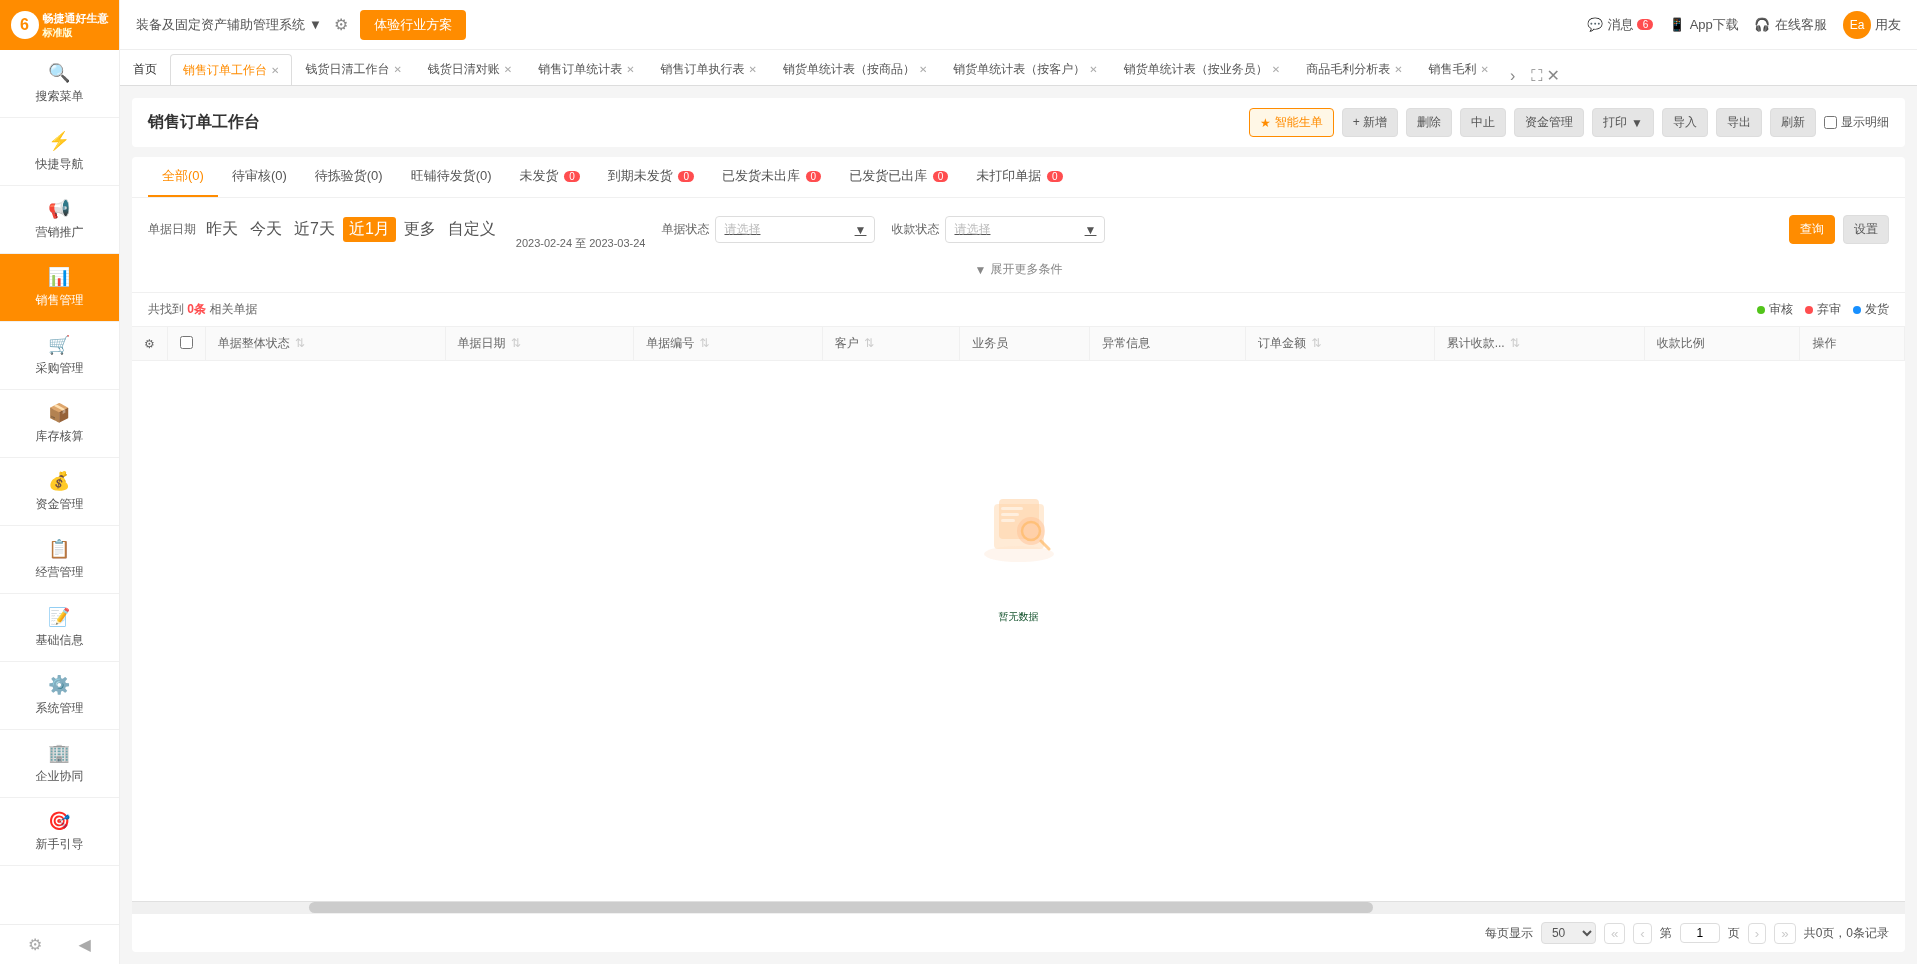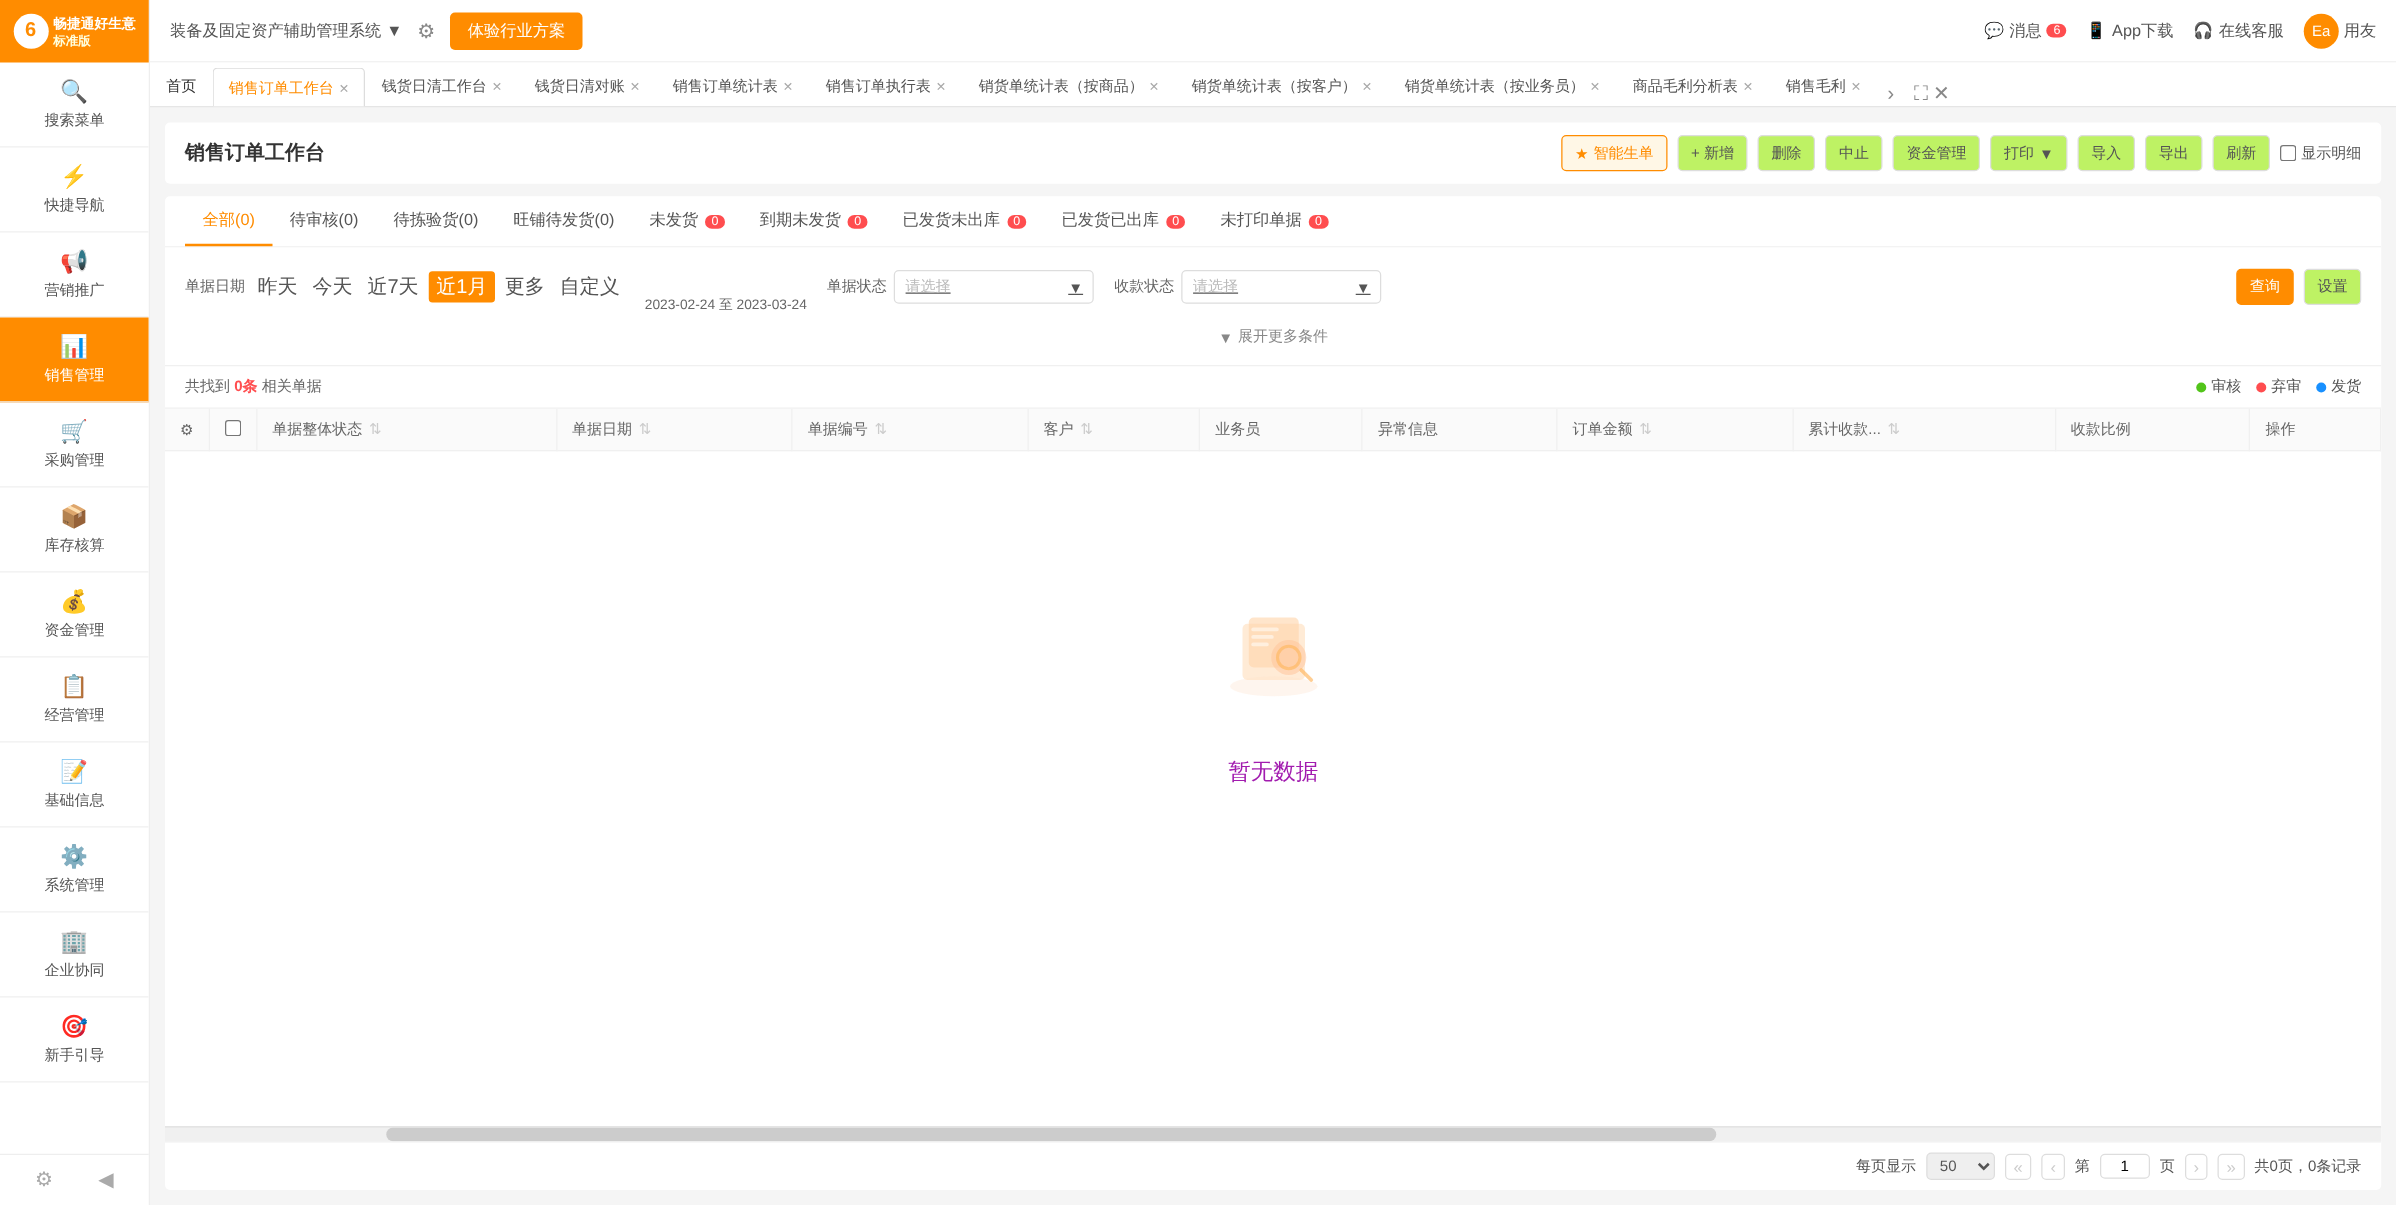--- a/index.html
+++ b/index.html
@@ -36,21 +36,21 @@
     .tab.active { background: #fff; color: #ff8c00; border-color: #ddd; border-radius: 4px 4px 0 0; position: relative; top: 1px; }
     .tab-close { color: #aaa; font-size: 10px; cursor: pointer; }
     .tabbar-more { display: flex; align-items: center; gap: 4px; padding: 0 8px; color: #888; cursor: pointer; }
     .tabbar-controls { display: flex; align-items: center; gap: 4px; padding: 0 8px; color: #888; }
 
     
     .page { flex: 1; background: #f5f5f5; overflow: hidden; display: flex; flex-direction: column; padding: 12px; gap: 10px; }
     .page-header { background: #fff; padding: 10px 16px; border-radius: 4px; display: flex; align-items: center; justify-content: space-between; }
     .page-title { font-size: 16px; font-weight: bold; color: #333; }
     .page-actions { display: flex; align-items: center; gap: 8px; flex-wrap: wrap; }
-    .btn { display: flex; align-items: center; gap: 4px; padding: 5px 10px; border: 1px solid #ddd; border-radius: 4px; font-size: 12px; cursor: pointer; background: #bef264; color: #555; white-space: nowrap; }
+    .btn { display: flex; align-items: center; gap: 4px; padding: 5px 10px; border: 1px solid #ddd; border-radius: 4px; font-size: 12px; cursor: pointer; background: #e5e5e5; color: #555; white-space: nowrap; }
     .btn-primary { background: #ff8c00; color: #fff; border-color: #ff8c00; }
     .btn-orange-outline { border-color: #ff8c00; color: #ff8c00; }
     .filter-tab-row { display: flex; align-items: center; border-bottom: 1px solid #f0f0f0; padding: 0 16px; }
     .filter-tab { padding: 10px 14px; font-size: 13px; color: #555; cursor: pointer; border-bottom: 2px solid transparent; white-space: nowrap; }
     .filter-tab.active { color: #ff8c00; border-bottom-color: #ff8c00; }
     .filter-tab .count-badge { background: #ff4d4f; color: #fff; border-radius: 10px; padding: 0 5px; font-size: 10px; margin-left: 2px; }
 
     
     .search-area { background: #fff; padding: 10px 16px; border-bottom: 1px solid #f0f0f0; }
     .search-row { display: flex; align-items: center; gap: 16px; flex-wrap: wrap; }
@@ -75,21 +75,21 @@
 
     .data-table { width: 100%; border-collapse: collapse; font-size: 12px; }
     .data-table th { background: #fafafa; padding: 8px 12px; text-align: left; color: #666; font-weight: normal; border-bottom: 1px solid #f0f0f0; border-right: 1px solid #f0f0f0; white-space: nowrap; }
     .data-table th .sort-icon { color: #ccc; margin-left: 2px; }
     .th-settings { width: 32px; text-align: center; }
     .th-check { width: 32px; text-align: center; }
 
     
     .empty-state { flex: 1; display: flex; flex-direction: column; align-items: center; justify-content: center; gap: 12px; }
     .empty-icon { font-size: 80px; color: #ffccaa; opacity: 0.6; }
-    .empty-text { color: #a21caf; font-size: 18px; }
+    .empty-text { color: #14532d; font-size: 10px; }
 
     
     .pagination { display: flex; align-items: center; justify-content: flex-end; padding: 8px 16px; border-top: 1px solid #f0f0f0; gap: 8px; font-size: 12px; color: #555; }
     .page-size-select { border: 1px solid #ddd; border-radius: 4px; padding: 2px 6px; font-size: 12px; color: #555; }
     .page-input { border: 1px solid #ddd; border-radius: 4px; padding: 2px 6px; width: 40px; text-align: center; font-size: 12px; }
     .page-btn { border: 1px solid #ddd; border-radius: 4px; padding: 2px 6px; cursor: pointer; color: #555; background: #fff; }
     .page-btn.disabled { color: #ccc; cursor: not-allowed; }
 
     
     .scrollbar-area { height: 12px; background: #f0f0f0; border-top: 1px solid #e0e0e0; position: relative; overflow: hidden; }

